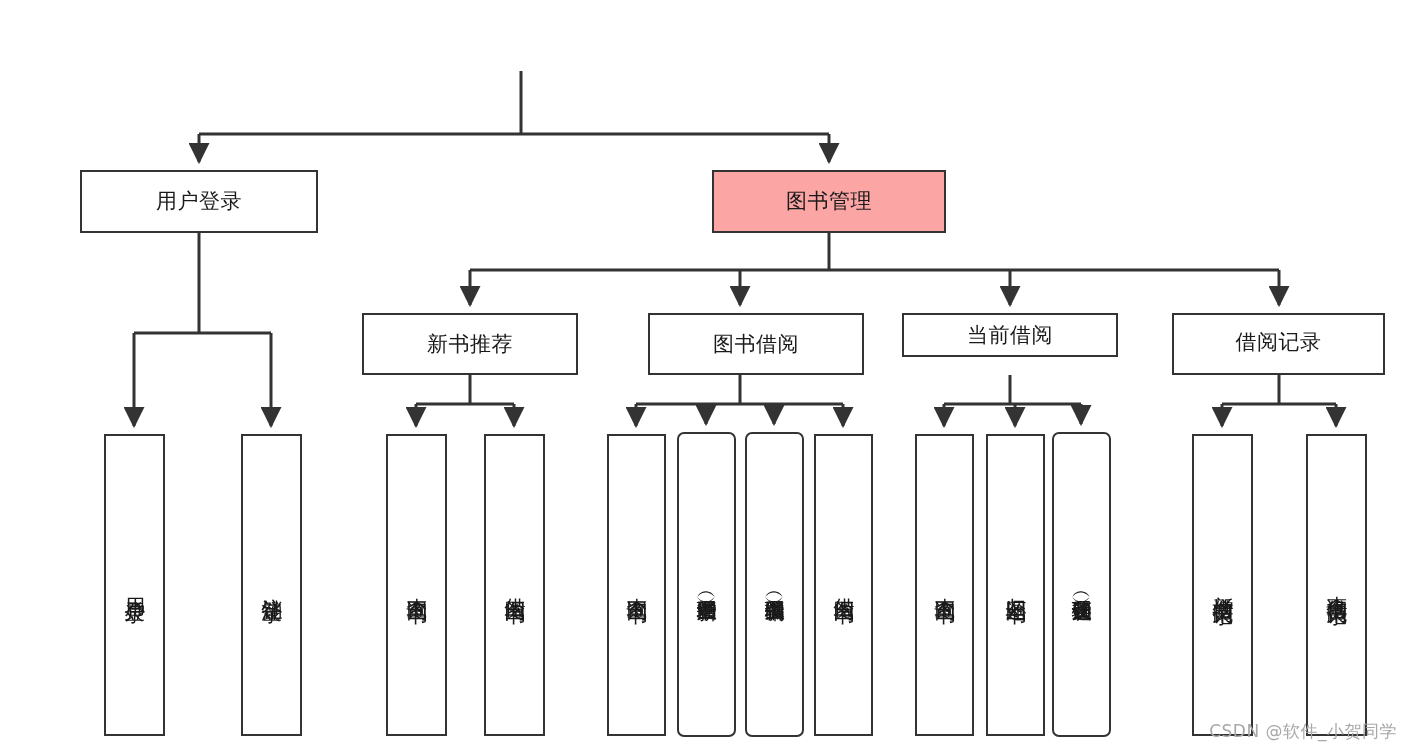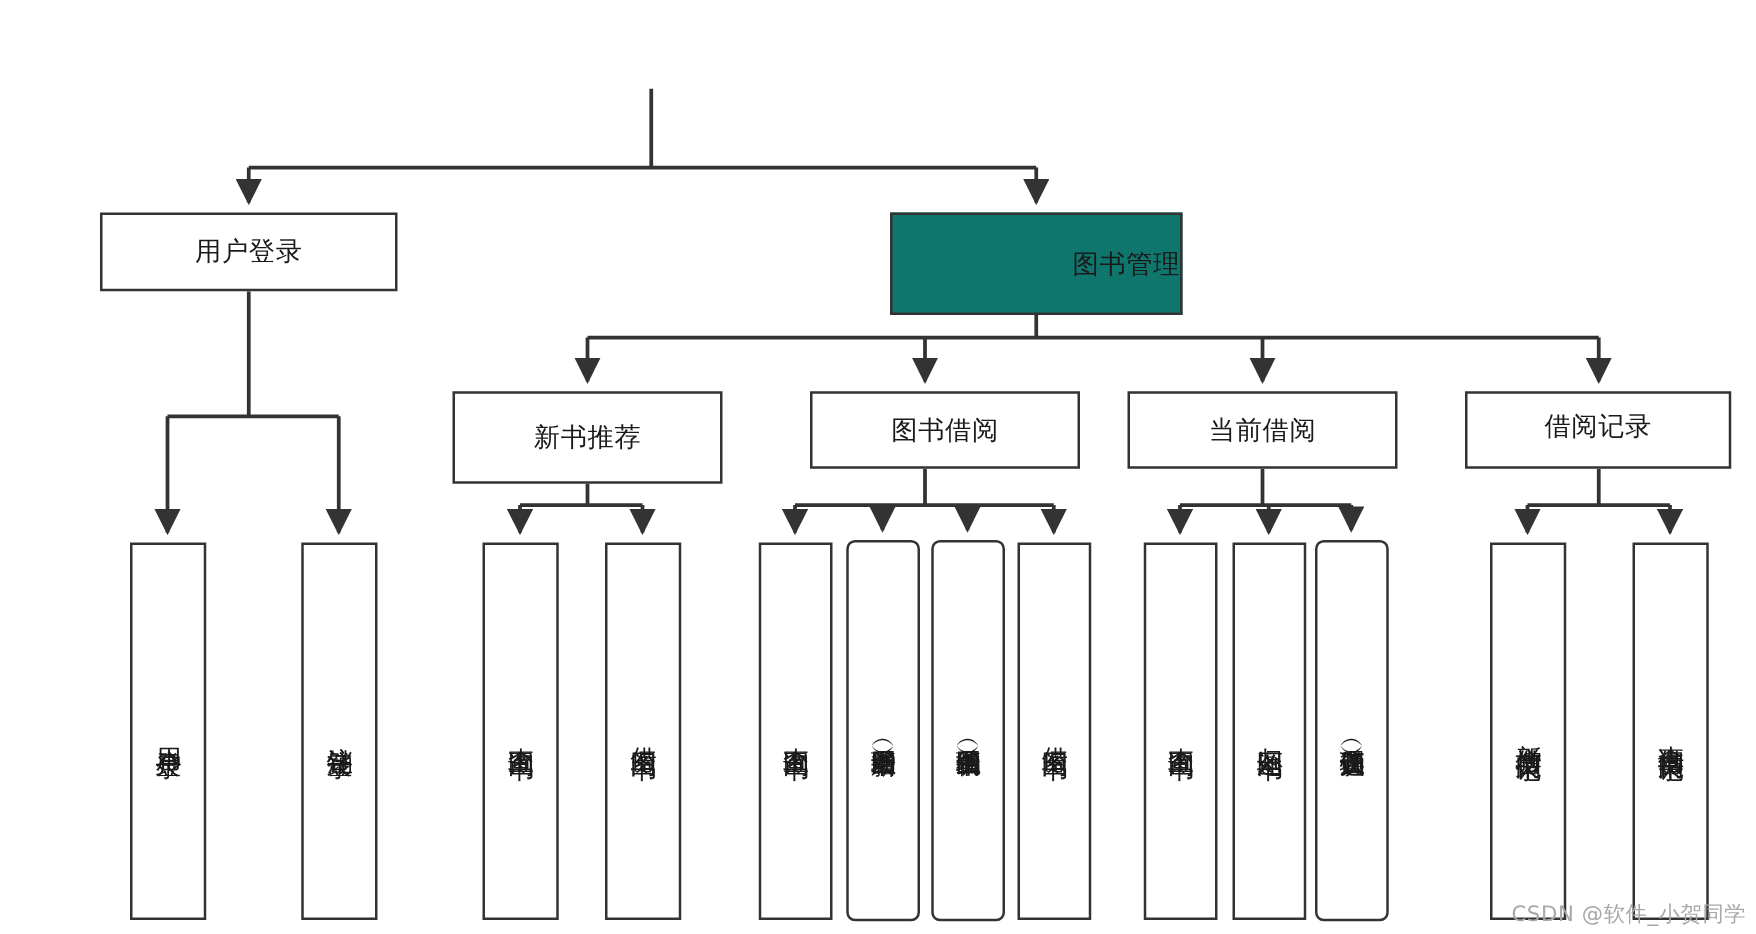--- a/index.html
+++ b/index.html
@@ -116,31 +116,31 @@
       <path d="M 1222 404 L 1336 404"></path>
       <path d="M 1222 404 L 1222 426" marker-end="url(#arrow)"></path>
       <path d="M 1336 404 L 1336 426" marker-end="url(#arrow)"></path>
     </g>
   </svg>
 
 
   <div class="node" id="node-l2-0" style="left: 80px; top: 170px; width: 238px; height: 63px; border-color: rgb(51, 51, 51); background: rgb(255, 255, 255);">
     <span class="node-label" style="color: rgb(26, 26, 26);">用户登录</span>
   </div>
-  <div class="node" id="node-l2-1" style="left: 712px; top: 170px; width: 234px; height: 82px; border-color: rgb(51, 51, 51); background: #0f766e; justify-content: flex-end;">
+  <div class="node" id="node-l2-1" style="left: 712px; top: 170px; width: 234px; height: 63px; border-color: rgb(51, 51, 51); background: #fca5a5;">
     <span class="node-label" style="color: rgb(26, 26, 26);">图书管理</span>
   </div>
 
-  <div class="node" id="node-l3-0" style="left: 362px; top: 313px; width: 216px; height: 74px; border-color: rgb(51, 51, 51); background: rgb(255, 255, 255);">
+  <div class="node" id="node-l3-0" style="left: 362px; top: 313px; width: 216px; height: 62px; border-color: rgb(51, 51, 51); background: rgb(255, 255, 255);">
     <span class="node-label" style="color: rgb(26, 26, 26);">新书推荐</span>
   </div>
   <div class="node" id="node-l3-1" style="left: 648px; top: 313px; width: 216px; height: 62px; border-color: rgb(51, 51, 51); background: rgb(255, 255, 255);">
     <span class="node-label" style="color: rgb(26, 26, 26);">图书借阅</span>
   </div>
-  <div class="node" id="node-l3-2" style="left: 902px; top: 313px; width: 216px; height: 62px; border-color: rgb(51, 51, 51); background: rgb(255, 255, 255);">
+  <div class="node" id="node-l3-2" style="left: 902px; top: 313px; width: 216px; height: 44px; border-color: rgb(51, 51, 51); background: rgb(255, 255, 255);">
     <span class="node-label" style="color: rgb(26, 26, 26);">当前借阅</span>
   </div>
   <div class="node" id="node-l3-3" style="left: 1172px; top: 313px; width: 213px; height: 62px; border-color: rgb(51, 51, 51); background: rgb(255, 255, 255); font-family: Liberation Mono, monospace;">
     <span class="node-label" style="color: rgb(26, 26, 26);">借阅记录</span>
   </div>
 
   <div class="node vertical" id="node-leaf-0" style="left: 104px; top: 434px; width: 61px; height: 302px; border-color: rgb(51, 51, 51); background: rgb(255, 255, 255);">
     <span class="node-label" style="color: rgb(26, 26, 26);">用户登录</span>
   </div>
   <div class="node vertical" id="node-leaf-1" style="left: 241px; top: 434px; width: 61px; height: 302px; border-color: rgb(51, 51, 51); background: rgb(255, 255, 255);">

